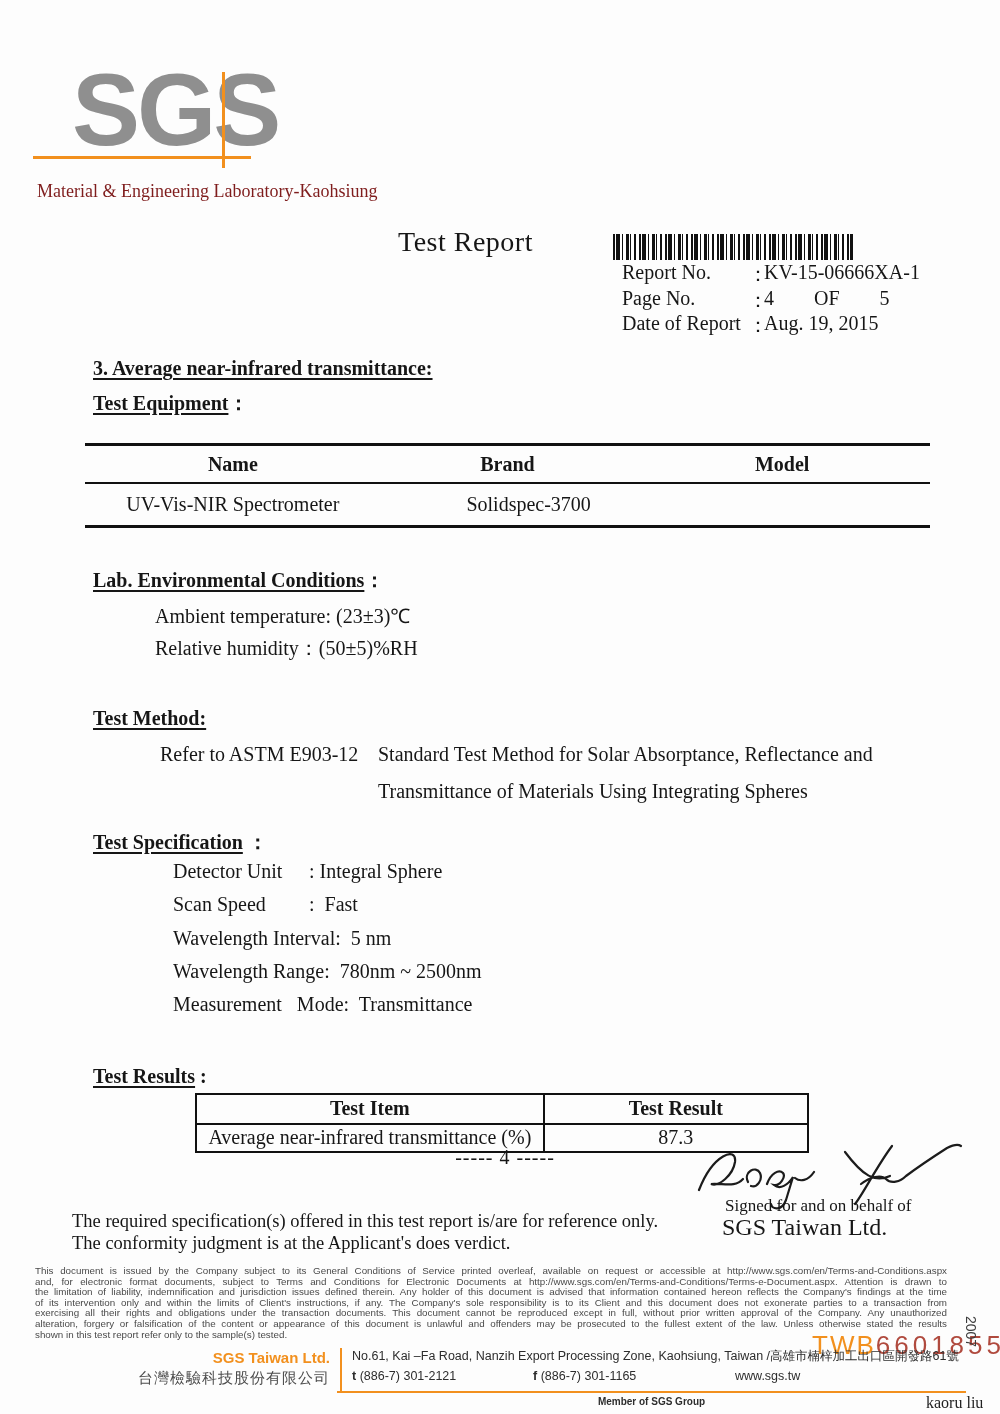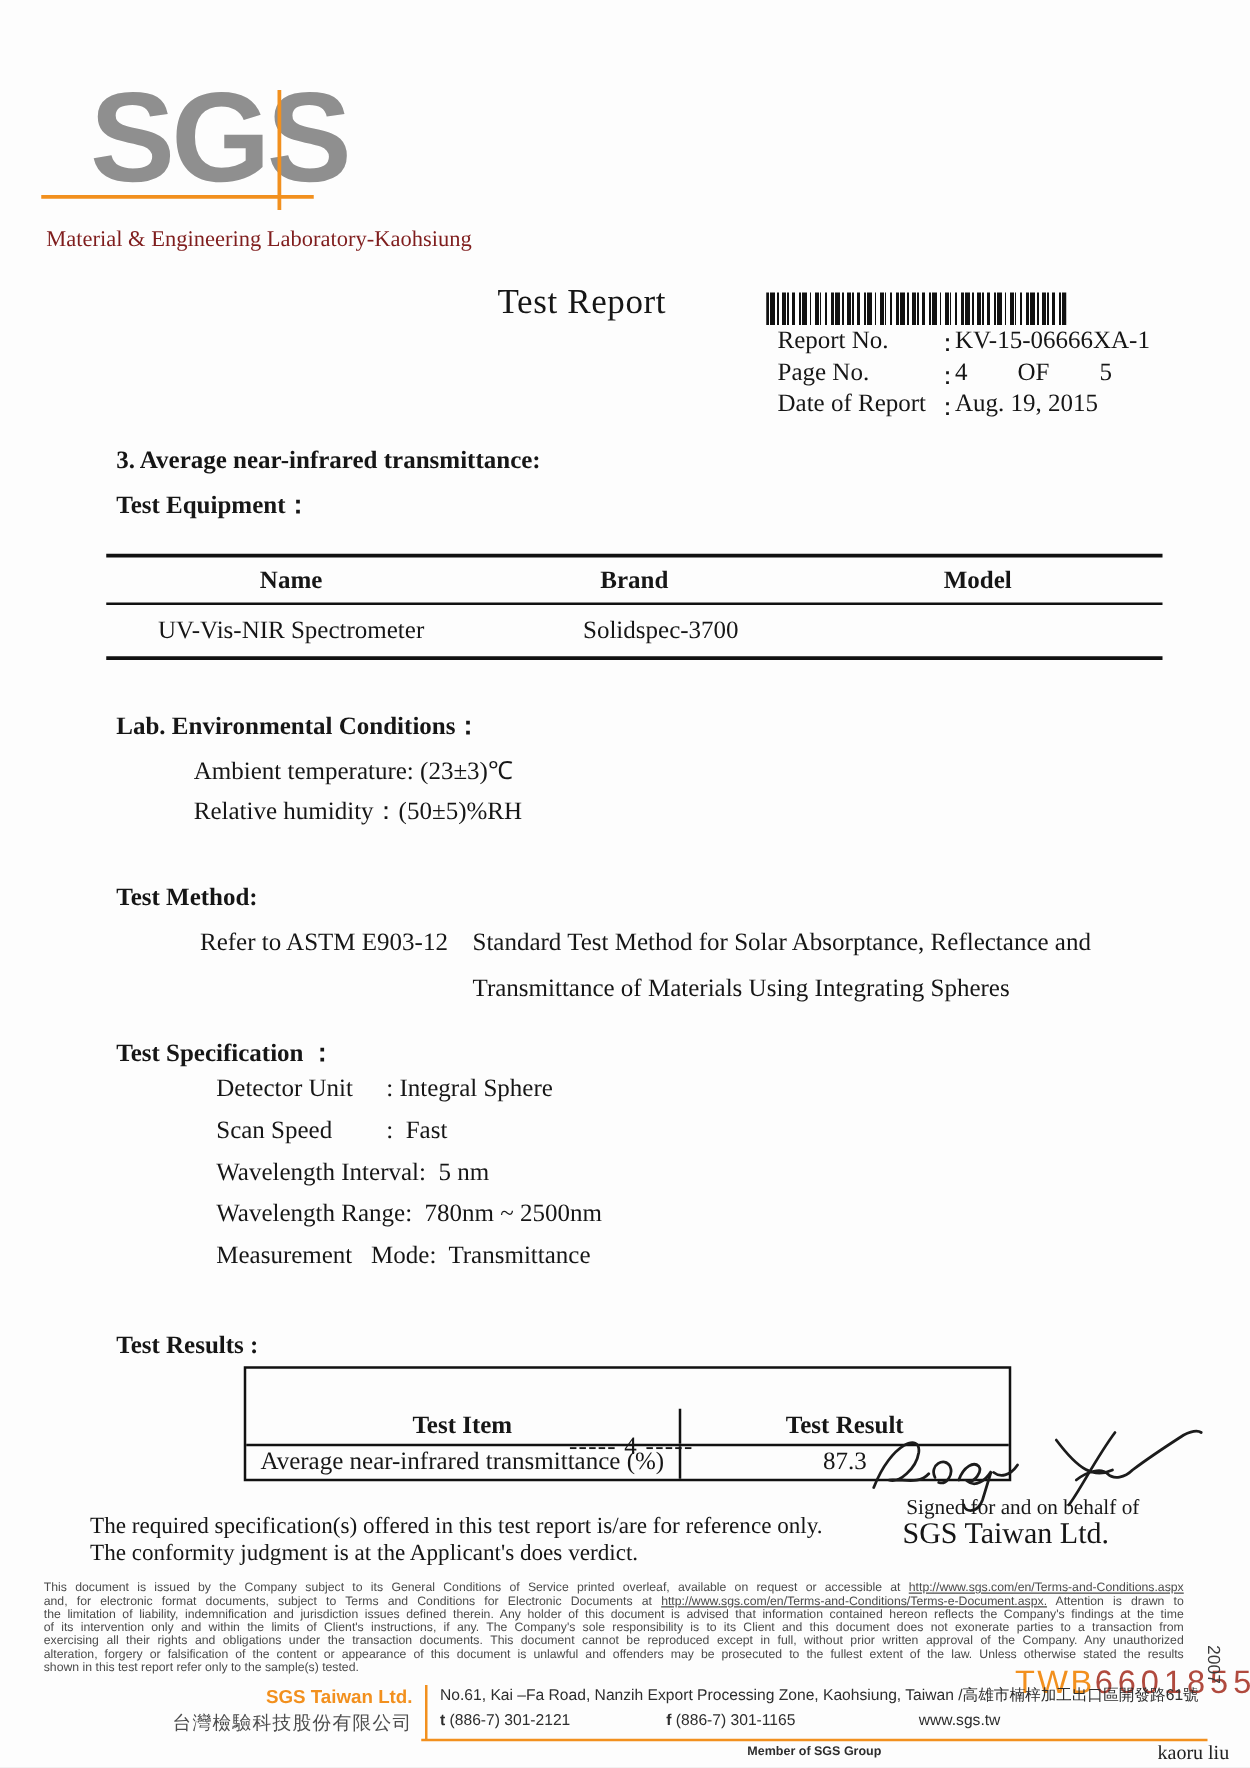--- a/index.html
+++ b/index.html
@@ -30,21 +30,21 @@
       #111 9px 10px, #fff 10px 13px, #111 13px 16px, #fff 16px 17px,
       #111 17px 18px, #fff 18px 21px, #111 21px 23px, #fff 23px 26px);
   }
   .hrow { position:absolute; left:622px; width:370px; display:flex; font-size:20px; }
   .hrow .hlabel { width:126px; }
   .hrow .hcolon { width:16px; text-align:center; }
   .hrow .hvalue { white-space:pre; }
 
   
   .sect { position:absolute; font-size:20px; font-weight:700; }
-  .u { text-decoration-thickness:2px; text-underline-offset:3px; }
+  .u { text-decoration:underline; text-decoration-thickness:2px; text-underline-offset:3px; }
 
   .body-line { position:absolute; font-size:20px; }
 
   
   .equip-table {
     left:85px; top:443px; width:845px;
     border-top:3px solid #111; border-bottom:3px solid #111; font-size:20px;
   }
   .equip-row { display:flex; height:41px; align-items:center; }
   .equip-row.hd { border-bottom:2px solid #111; font-weight:700; height:38px; }
@@ -54,21 +54,21 @@
 
   
   .spec-row { position:absolute; left:173px; font-size:20px; display:flex; }
   .spec-label { min-width:136px; white-space:pre; }
   .spec-value { white-space:pre; }
 
   
   .results-table { left:195px; top:1093px; width:614px; border:2px solid #111; font-size:20px; }
   .res-row { display:flex; }
   .res-row.hd { font-weight:700; border-bottom:2px solid #111; }
-  .res-row.hd > div { padding:2px 0 3px;margin-top:32px; }
+  .res-row.hd > div { padding:2px 0 3px; }
   .res-row > div { padding:1px 0 2px; text-align:center; }
   .res-c1 { width:57%; border-right:2px solid #111; }
   .res-c2 { width:43%; }
 
   .page-marker { left:420px; top:1146px; width:170px; text-align:center; font-size:20px; letter-spacing:1px; }
 
   
   .sig-svg { left:685px; top:1138px; width:285px; height:72px; }
   .signed-for { left:725px; top:1196px; font-size:17px; }
   .signed-company { left:722px; top:1214px; font-size:24px; }
@@ -76,21 +76,21 @@
   .statement { left:72px; top:1210px; font-size:18.5px; line-height:22px; }
 
   
   .fine-print {
     left:35px; top:1266px; width:912px;
     font-family:"Liberation Sans", sans-serif; font-size:9.8px; line-height:10.6px;
     color:#4a4a4a;
   }
   .fp-line { text-align:justify; text-align-last:justify; }
   .fp-line.last { text-align-last:left; }
-  .fp-url { text-decoration:underline; color:#4a4a4a; }
+  .fp-url { color:#4a4a4a; }
 
   
   .stamp { left:812px; top:1330px; font-family:"Liberation Sans", sans-serif; font-size:26px; letter-spacing:2px; }
   .stamp .pfx { color:#f2901e; }
   .stamp .num { color:#b04a3e; letter-spacing:4px; }
   .year-vert { left:963px; top:1316px; font-family:"Liberation Sans", sans-serif;
     font-size:14px; color:#3c3c3c; writing-mode:vertical-rl; }
   .kaoru { left:926px; top:1394px; font-size:16px; color:#222; }
 
   

